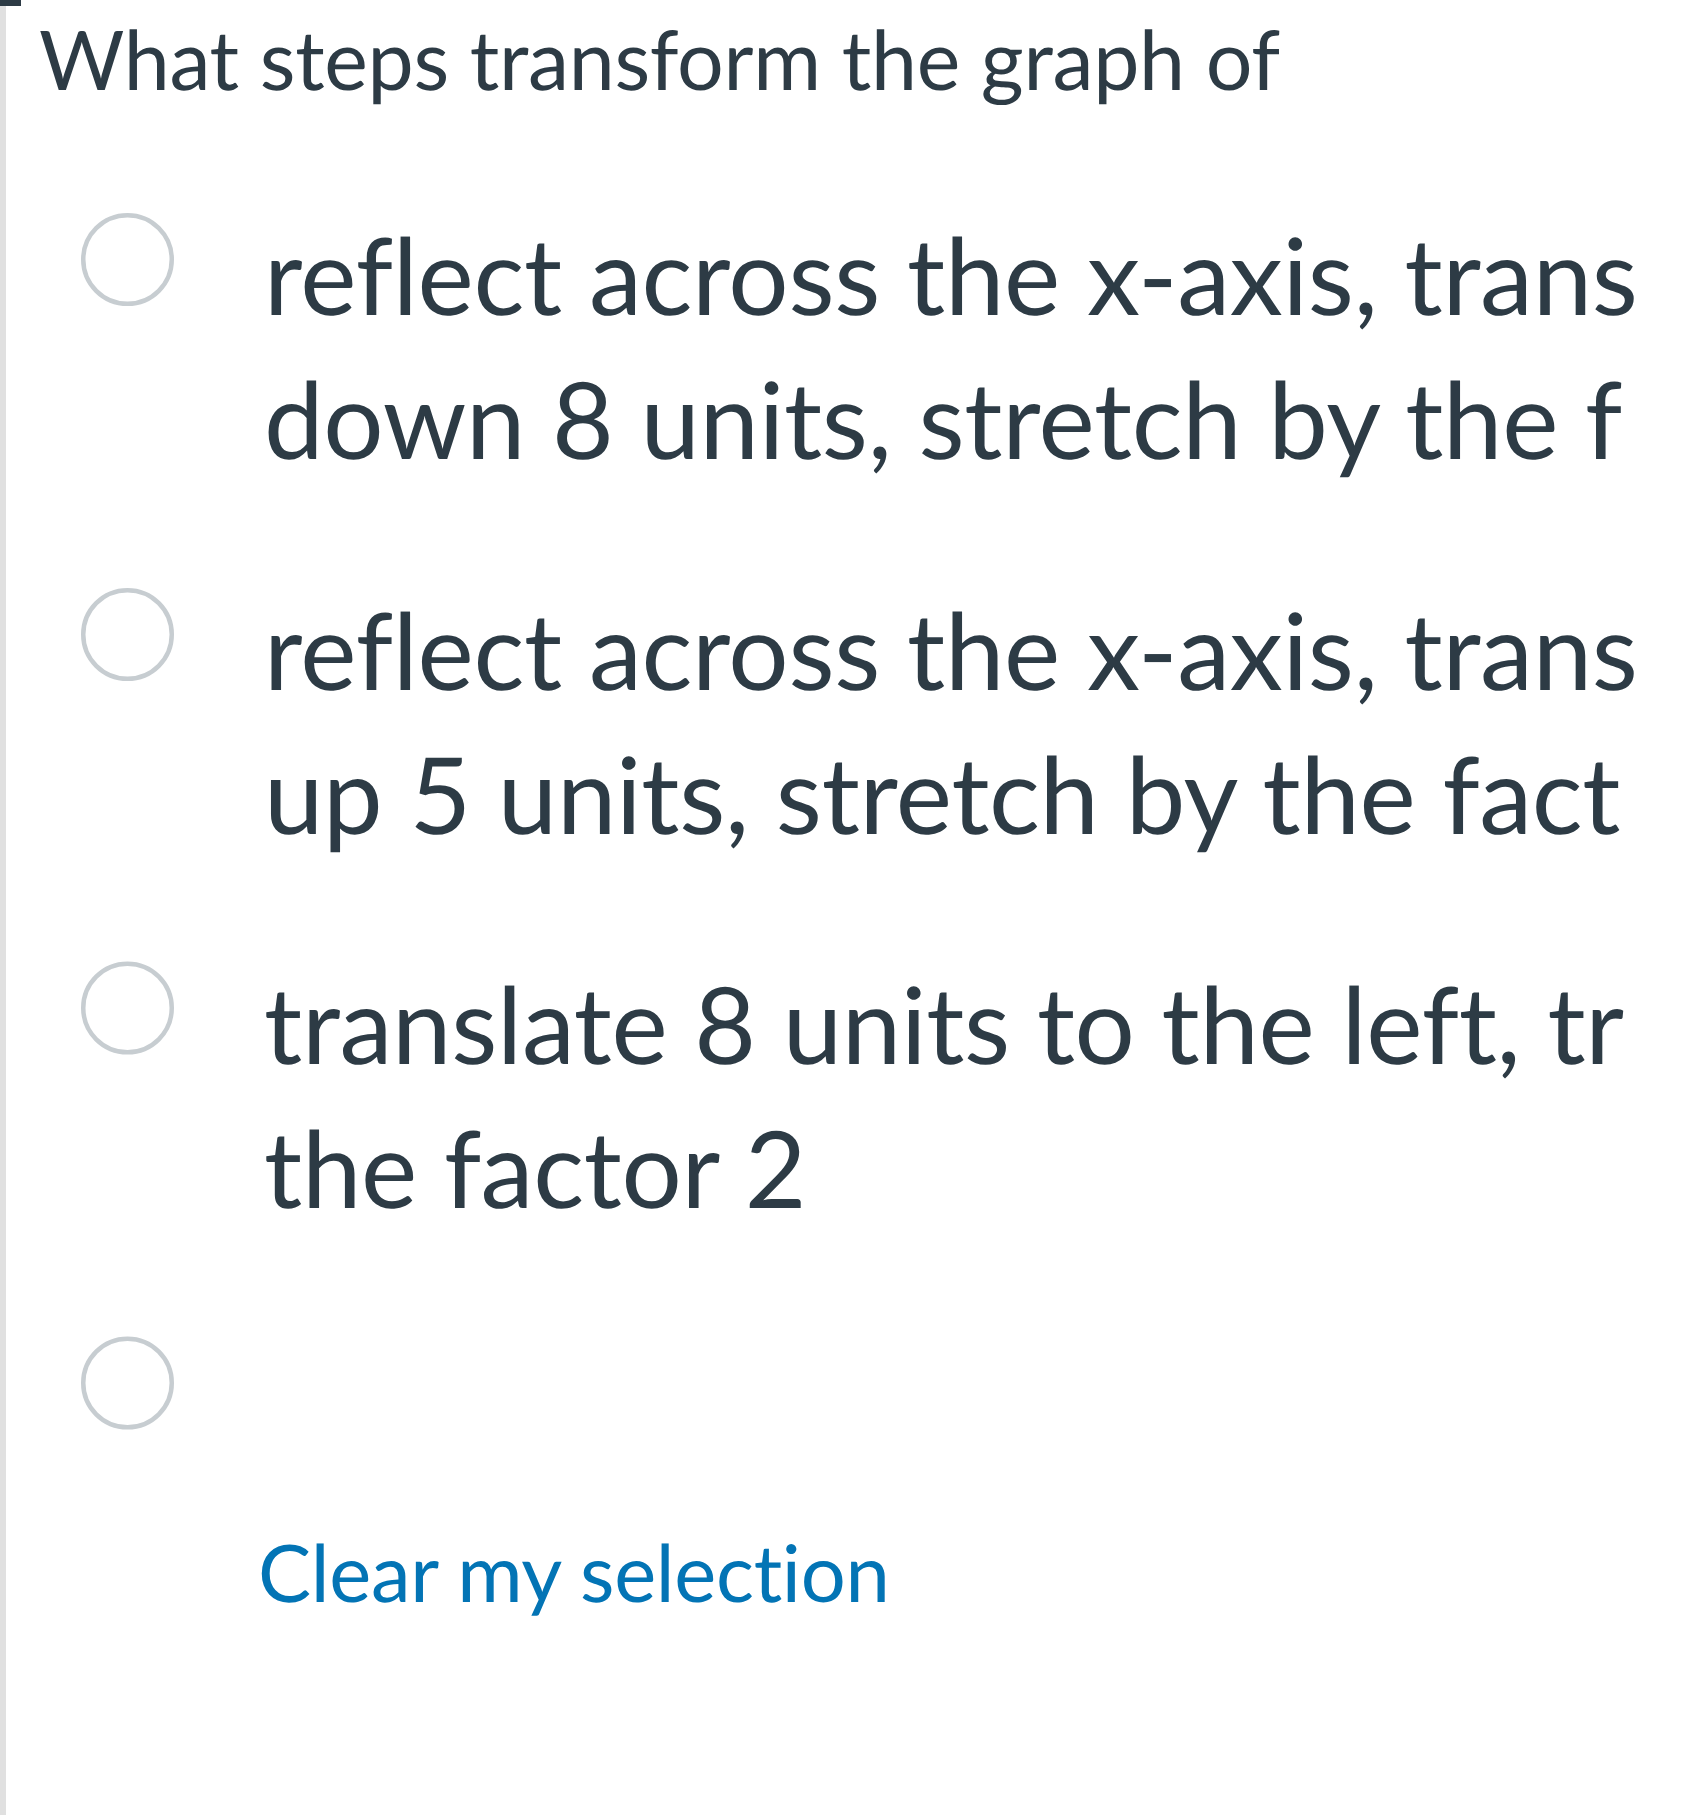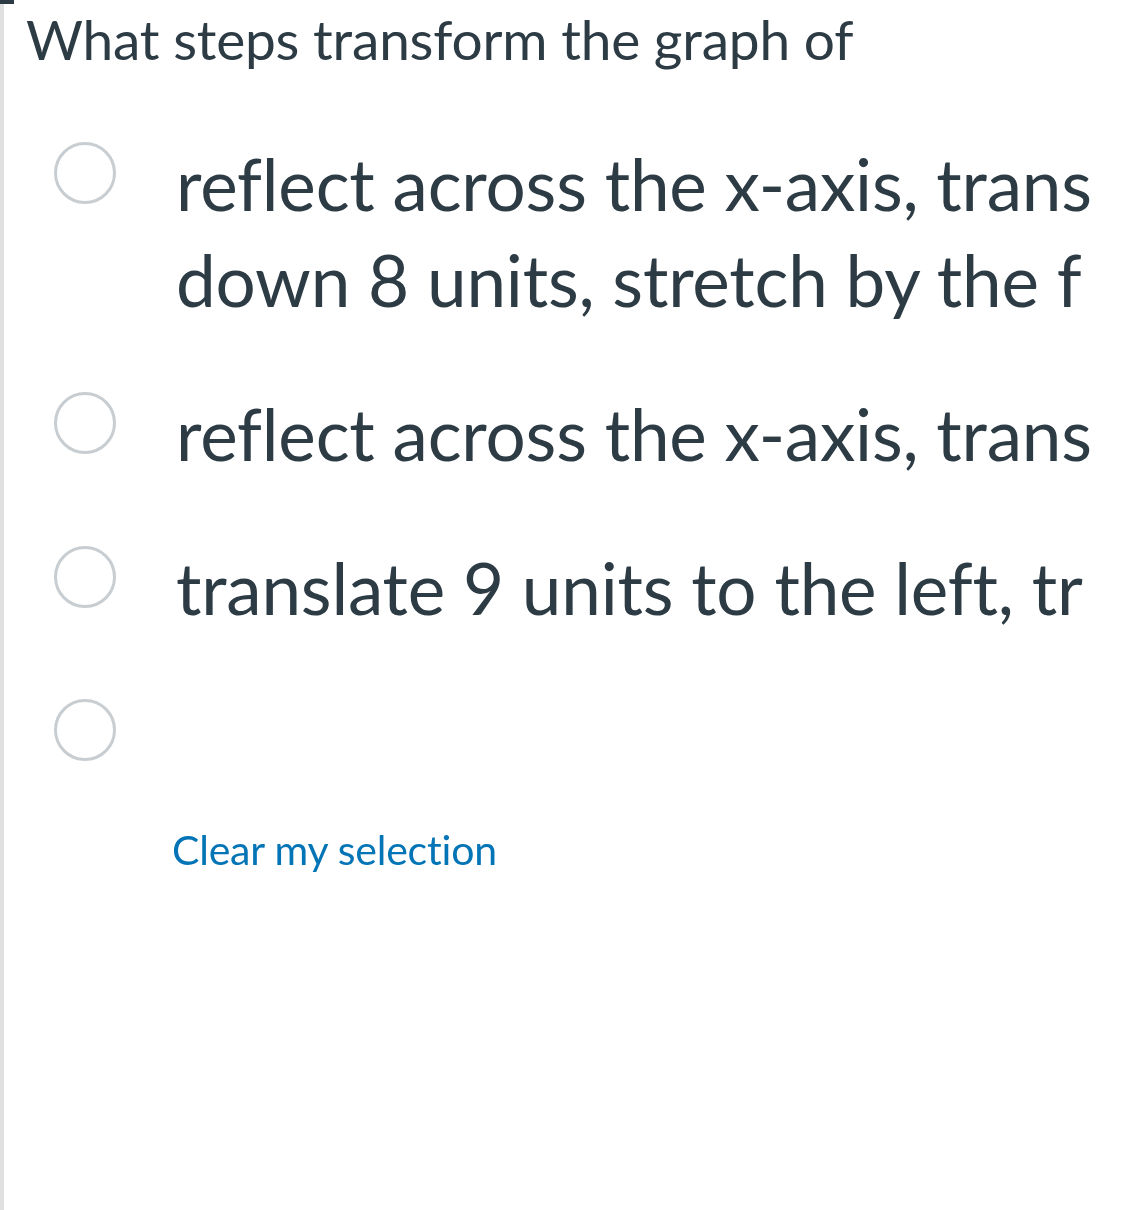--- a/index.html
+++ b/index.html
@@ -63,21 +63,21 @@
     color: #2d3b45;
     white-space: nowrap;
     letter-spacing: -0.2px;
     overflow: hidden;
   }
   .clear-row {
     padding-left: 168px;
     padding-top: 6px;
   }
   .clear-link {
-    font-size: 41px;
+    font-size: 53px;
     color: #0374b5;
     cursor: pointer;
     letter-spacing: -0.2px;
   }
 </style>
 </head>
 <body>
 
 <div class="page">
   <div class="top-accent"></div>
@@ -91,27 +91,29 @@
       <div class="option-text">
         <div>reflect across the x-axis, trans</div>
         <div>down 8 units, stretch by the f</div>
       </div>
     </div>
 
     <div class="option">
       <div class="radio"></div>
       <div class="option-text">
         <div>reflect across the x-axis, trans</div>
+        <div>up 5 units, stretch by the fact</div>
       </div>
     </div>
 
     <div class="option">
       <div class="radio"></div>
       <div class="option-text">
-        <div>translate 9 units to the left, tr</div>
+        <div>translate 8 units to the left, tr</div>
+        <div>the factor 2</div>
       </div>
     </div>
 
     <div class="option">
       <div class="radio"></div>
     </div>
 
   </div>
 
   <div class="clear-row">

